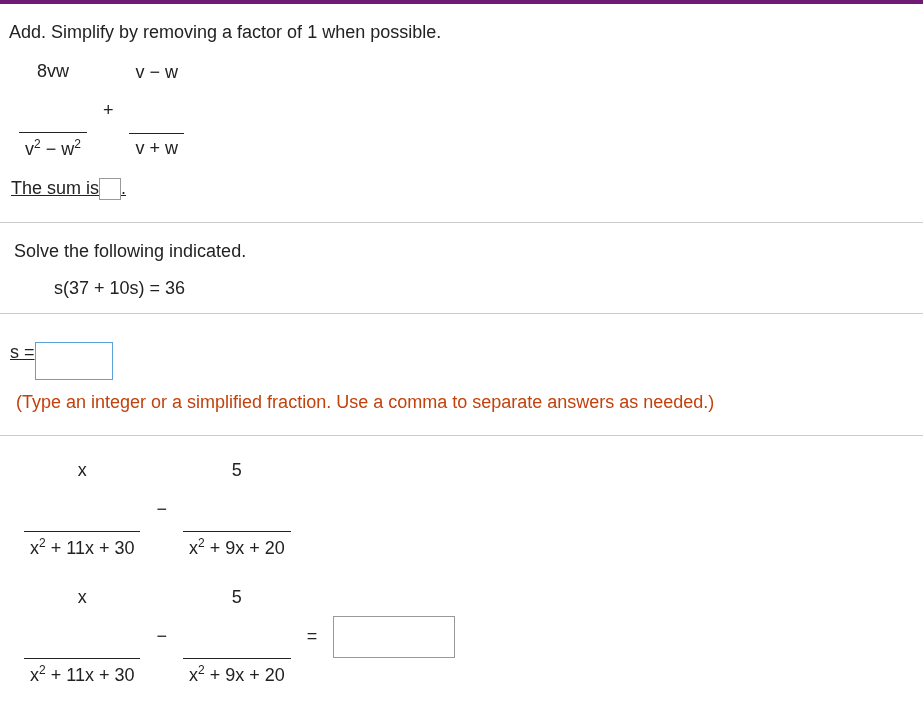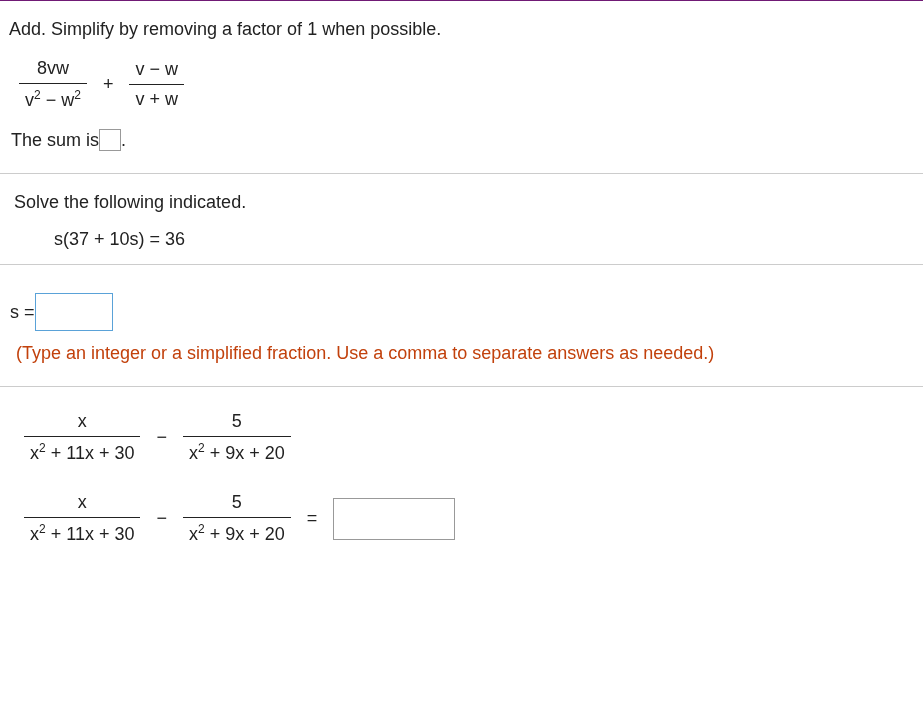--- a/index.html
+++ b/index.html
@@ -9,46 +9,47 @@
     font-family: Arial, Helvetica, sans-serif;
     font-size: 18px;
     color: #222;
     background: #fff;
     width: 923px;
   }
   .section {
     border-top: 1px solid #ccc;
     padding: 12px 14px 14px 14px;
   }
-  .section.first { border-top: 1px solid #701a75; padding-left: 9px; }
+  .section.first { border-top: 4px solid #701a75; padding-left: 9px; }
   .prompt { margin: 6px 0 16px 0; }
   .formula-row {
     display: flex;
     align-items: center;
     gap: 12px;
     margin: 10px 0 14px 10px;
   }
   .fraction {
     display: inline-flex;
     flex-direction: column;
     align-items: center;
     vertical-align: middle;
     text-align: center;
   }
   .fraction .num { padding: 2px 6px 4px 6px; }
   .fraction .den {
     border-top: 1.5px solid #222;
     padding: 4px 6px 2px 6px;
+    margin-top: 46px;
   }
   .sup { font-size: 12px; vertical-align: super; position: relative; top:0; }
   .op { padding: 0 4px; }
   .answer-row {
     display: flex;
-    align-items: center;
     margin: 16px 0 8px 2px;
+    text-decoration: underline;
   }
   .small-box {
     display: inline-block;
     width: 22px;
     height: 22px;
     border: 1px solid #999;
     background: #fff;
   }
   .med-box {
     display: inline-block;

